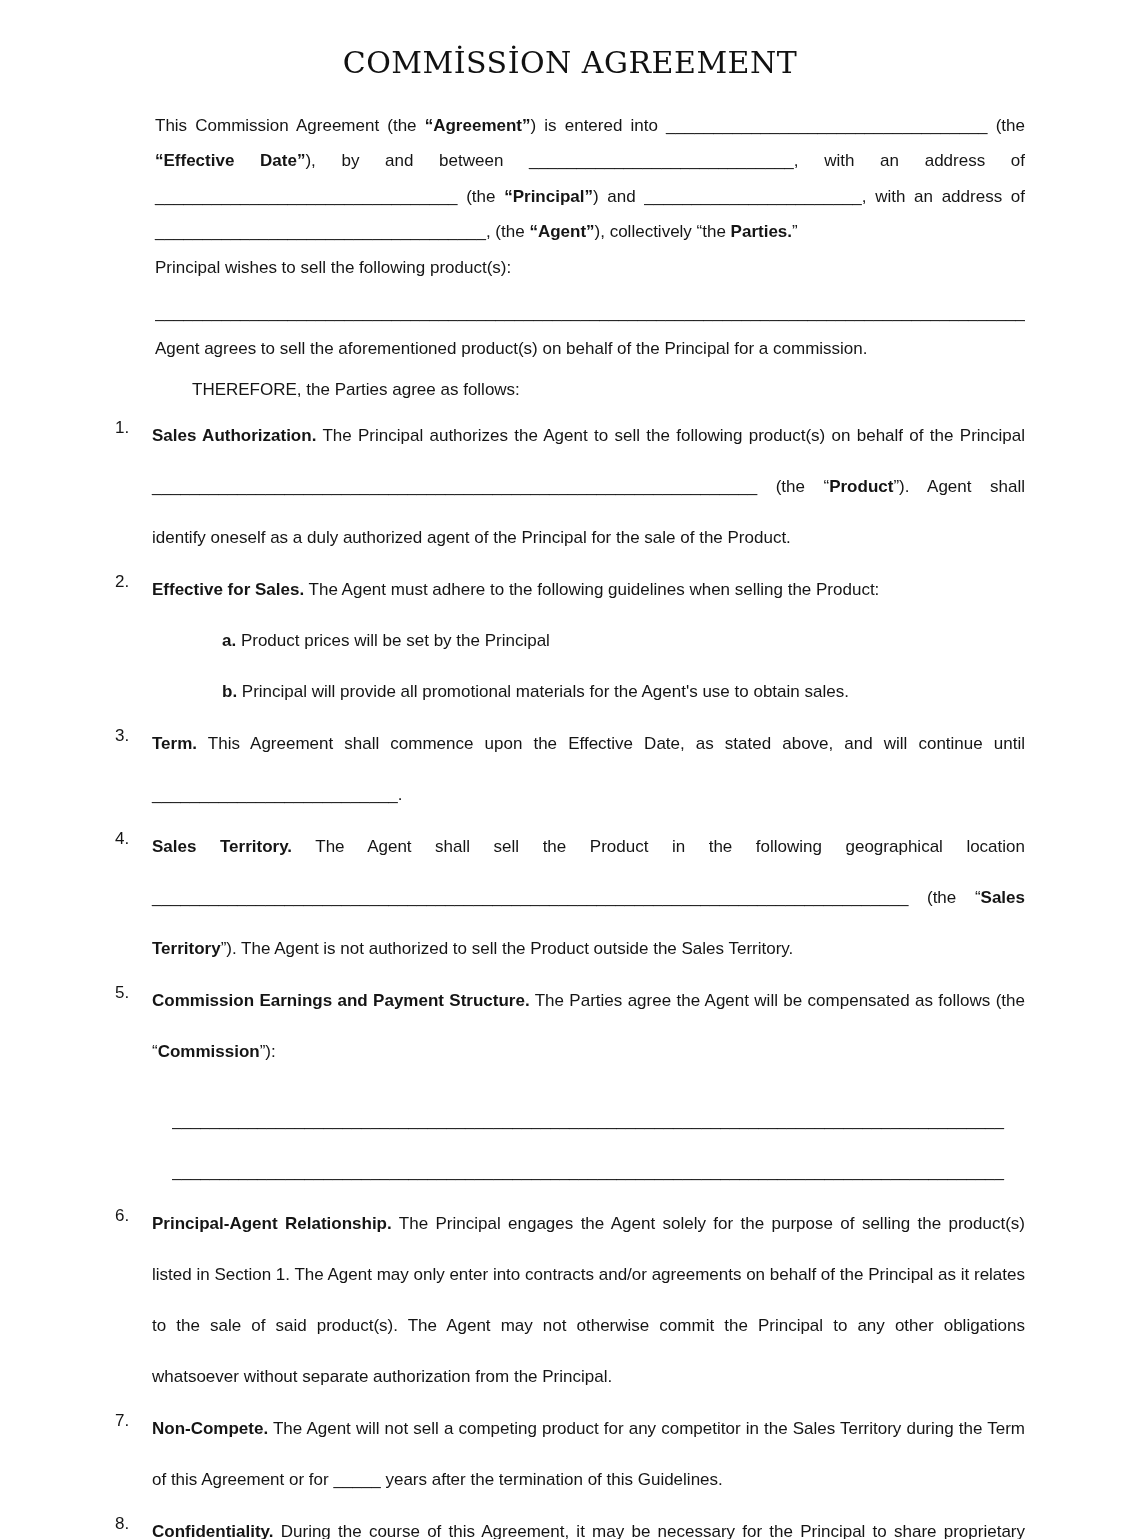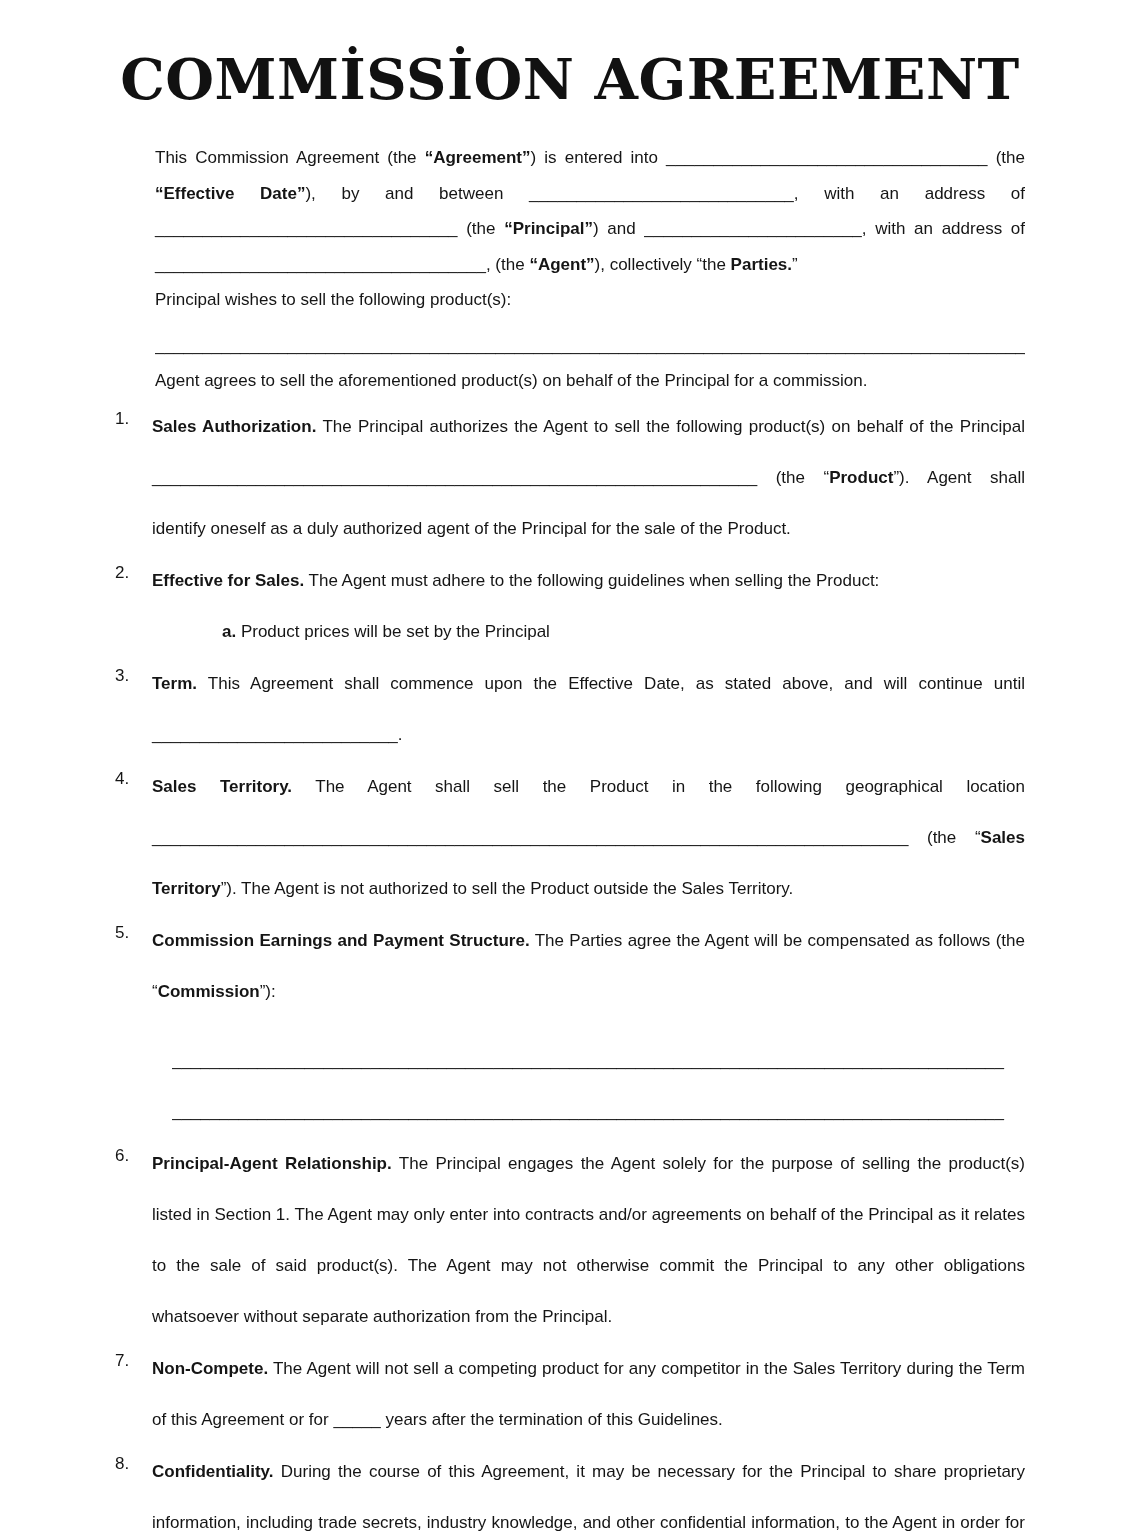--- a/index.html
+++ b/index.html
@@ -10,22 +10,22 @@
     color: #151515;
   }
   .page {
     width: 1140px;
     min-height: 1539px;
     background: #ffffff;
     padding: 36px 115px 50px 115px;
   }
   .title {
     font-family: "DejaVu Serif", serif;
-    font-weight: 700;
-    font-size: 56px;
+    font-weight: 400;
+    font-size: 30px;
     line-height: 1.25;
     text-align: center;
     letter-spacing: 0.5px;
     margin: 8px 0 26px 0;
     color: #111111;
   }
   .para {
     font-size: 17px;
     line-height: 35.5px;
     text-align: justify;
@@ -71,33 +71,35 @@
 
   <p class="para"><span>This Commission Agreement (the </span><span class="b">“Agreement”</span><span>) is entered into </span><span>__________________________________</span><span> (the </span><span class="b">“Effective Date”</span><span>), by and between </span><span>____________________________</span><span>, with an address of </span><span>________________________________</span><span> (the </span><span class="b">“Principal”</span><span>) and </span><span>_______________________</span><span>, with an address of </span><span>___________________________________</span><span>, (the </span><span class="b">“Agent”</span><span>), collectively “the </span><span class="b">Parties.</span><span>”</span></p>
 
 
   <p class="para left">Principal wishes to sell the following product(s):</p>
 
   <p class="para blank-full">_______________________________________________________________________________________________</p>
 
   <p class="para left">Agent agrees to sell the aforementioned product(s) on behalf of the Principal for a commission.</p>
 
+  <p class="para therefore">THEREFORE, the Parties agree as follows:</p>
 
   <div class="list">
 
     <div class="li">
       <span class="num">1.</span>
       <div class="li-body"><span class="b">Sales Authorization.</span><span> The Principal authorizes the Agent to sell the following product(s) on behalf of the Principal </span><span>________________________________________________________________</span><span> (the “</span><span class="b">Product</span><span>”). Agent shall identify oneself as a duly authorized agent of the Principal for the sale of the Product.</span></div>
     </div>
 
     <div class="li">
       <span class="num">2.</span>
       <div class="li-body">
         <div><span class="b">Effective for Sales.</span><span> The Agent must adhere to the following guidelines when selling the Product:</span></div>
         <div class="sub"><span class="b">a.</span><span> Product prices will be set by the Principal</span></div>
+        <div class="sub"><span class="b">b.</span><span> Principal will provide all promotional materials for the Agent's use to obtain sales.</span></div>
       </div>
     </div>
 
     <div class="li">
       <span class="num">3.</span>
       <div class="li-body"><span class="b">Term.</span><span> This Agreement shall commence upon the Effective Date, as stated above, and will continue until </span><span>__________________________</span><span>.</span></div>
     </div>
 
     <div class="li">
       <span class="num">4.</span>

